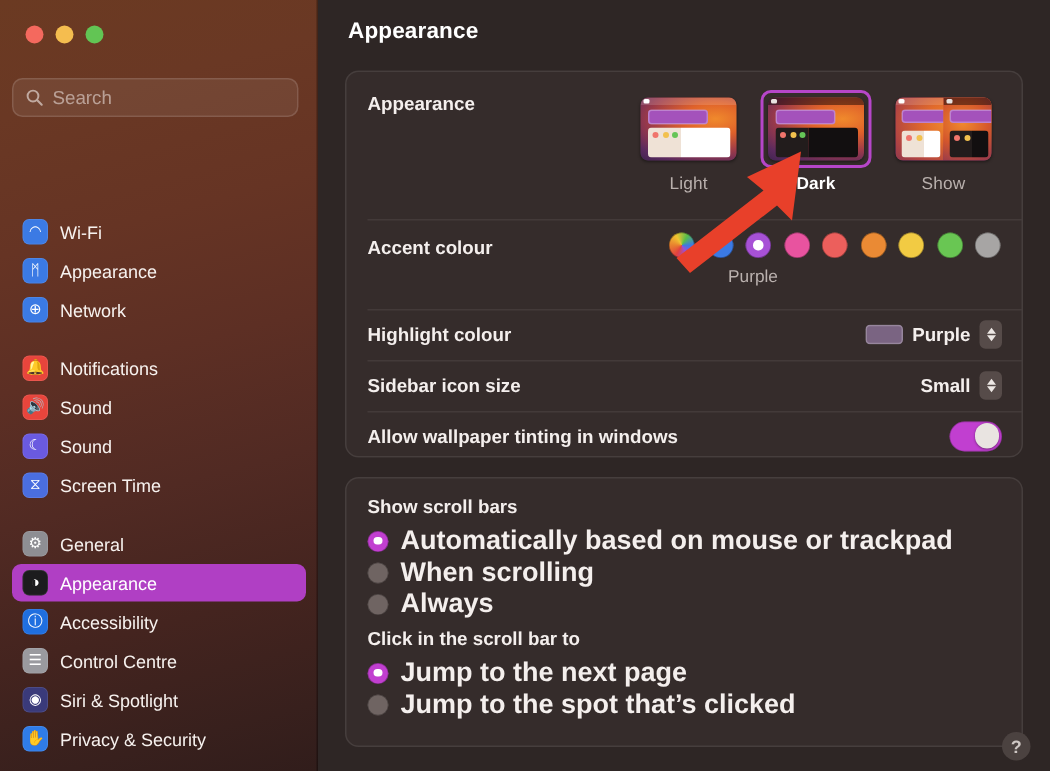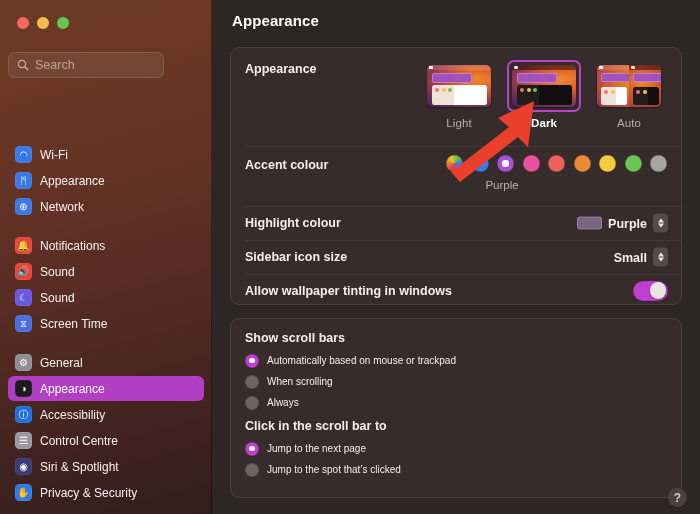--- a/index.html
+++ b/index.html
@@ -48,21 +48,21 @@
     display: flex; gap: 8px;
   }
   .tl { width: 12px; height: 12px; border-radius: 50%; display:block; }
   .tl-red    { background: #f4695e; }
   .tl-yellow { background: #f5bd4f; }
   .tl-green  { background: #62c554; }
 
   #search-box {
     position: absolute;
     top: 52px; left: 8px;
-    width: 156px; height: 26px;
+    width: 191px; height: 26px;
     border-radius: 7px;
     background: rgba(255,255,255,0.07);
     border: 1px solid rgba(255,255,255,0.13);
     display: flex; align-items: center;
     padding: 0 8px;
   }
   #search-box .mag { flex: 0 0 auto; margin-right: 6px; opacity: .62; display:flex; }
   #search-input {
     background: transparent; border: 0; outline: 0;
     color: #f2ece9;
@@ -319,21 +319,21 @@
     background: #6f6462; flex: 0 0 14px;
     box-shadow: inset 0 0 0 .5px rgba(0,0,0,.3);
     position: relative;
   }
   .radio.on { background: #c13fd0; }
   .radio.on:after {
     content: ""; position: absolute; left: 50%; top: 50%;
     width: 5.2px; height: 5.2px; margin: -2.6px 0 0 -2.6px;
     border-radius: 50%; background: #ffffff;
   }
-  .radio-label { font-size: 10px; color: #f4efed; font-weight: normal; margin-left: 8px; white-space: nowrap; }
+  .radio-label { font-size: 18px; color: #f4efed; font-weight: bold; margin-left: 8px; white-space: nowrap; }
 
   #help-btn {
     position: absolute; right: 13px; bottom: 7px;
     width: 19px; height: 19px; border-radius: 50%;
     background: #4b4240;
     display: flex; align-items: center; justify-content: center;
     font-size: 12px; color: #cec7c4; font-weight: bold;
   }
 
   
@@ -499,21 +499,21 @@
                   <div class="win-bot dark-win">
                     <div class="wb-side" style="width:58%">
                         <span class="dot3 d-r"></span>
                         <span class="dot3 d-y"></span>
                       </div>
                     <div class="wb-main"></div>
                   </div>
                 </div>
               </div>
             </div>
-            <span class="theme-label">Auto</span>
+            <span class="theme-label">Show</span>
           </div>
 
         </div>
       </div>
 
       <div class="row" id="row-accent">
         <div class="divider"></div>
         <span class="row-label">Accent colour</span>
         <div id="accent-area">
           <div id="swatches">

